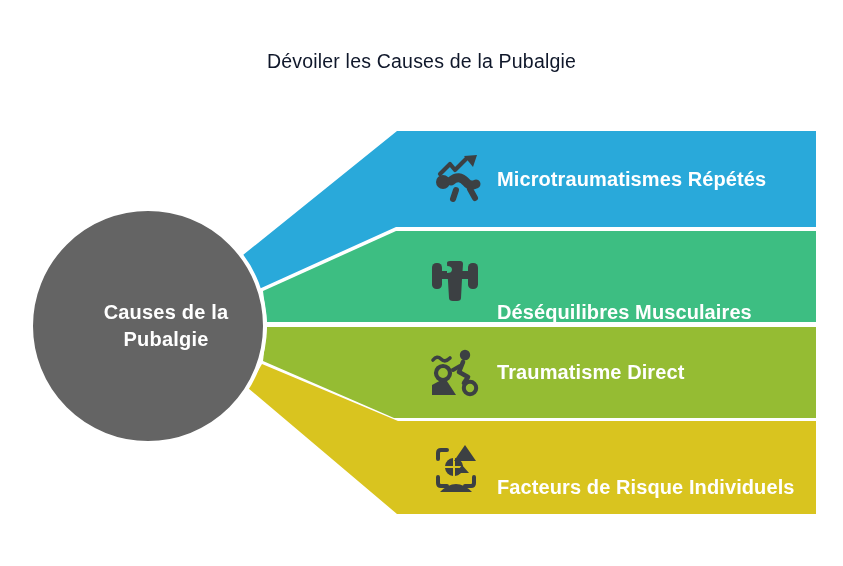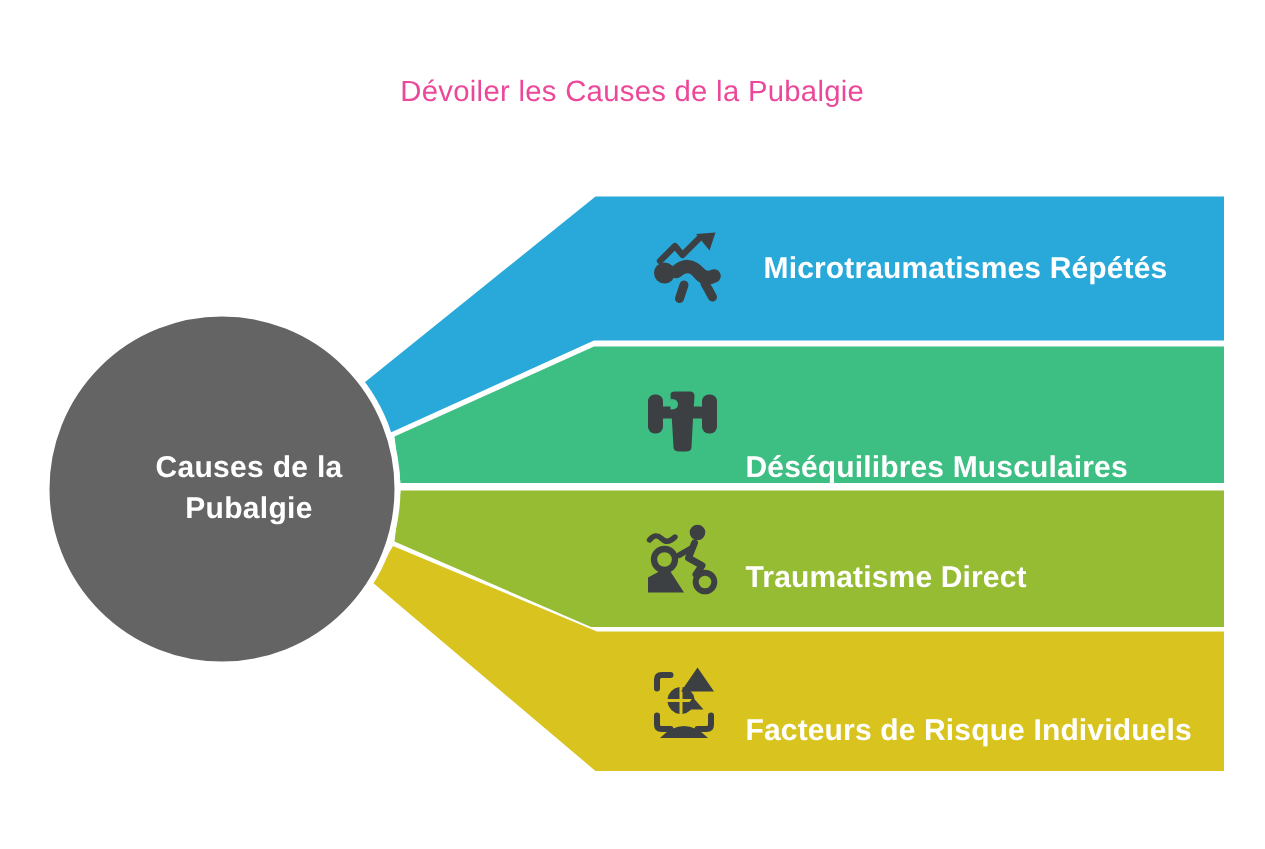--- a/index.html
+++ b/index.html
@@ -11,21 +11,21 @@
     overflow: hidden;
     font-family: "Liberation Sans", sans-serif;
   }
   .stage svg.fan { position: absolute; left: 0; top: 0; }
   .title {
     position: absolute;
     left: 0; right: 0; top: 50px;
     text-align: center;
     font-size: 19.5px;
     font-weight: 400;
-    color: #ec4899;
+    color: #0f172a;
     letter-spacing: 0.2px;
   }
   .circle-label {
     position: absolute;
     left: 33px; top: 299px;
     width: 266px;
     text-align: center;
     color: #ffffff;
     font-weight: 700;
     font-size: 20px;
@@ -36,23 +36,23 @@
   .band-label {
     position: absolute;
     left: 497px;
     color: #ffffff;
     font-weight: 700;
     font-size: 20px;
     line-height: 24px;
     letter-spacing: 0.1px;
     white-space: nowrap;
   }
-  .band-label.b0 { top: 167px; margin-left: 12px; }
+  .band-label.b0 { top: 167px; }
   .band-label.b1 { top: 264px; margin-top: 36px; }
-  .band-label.b2 { top: 373px; }
+  .band-label.b2 { top: 360px; }
   .band-label.b3 { top: 455px; margin-top: 20px; }
 </style>
 </head>
 <body>
 
 <div class="stage">
 
   <div class="title">Dévoiler les Causes de la Pubalgie</div>
 
   <svg class="fan" width="843" height="566" viewBox="0 0 843 566">

